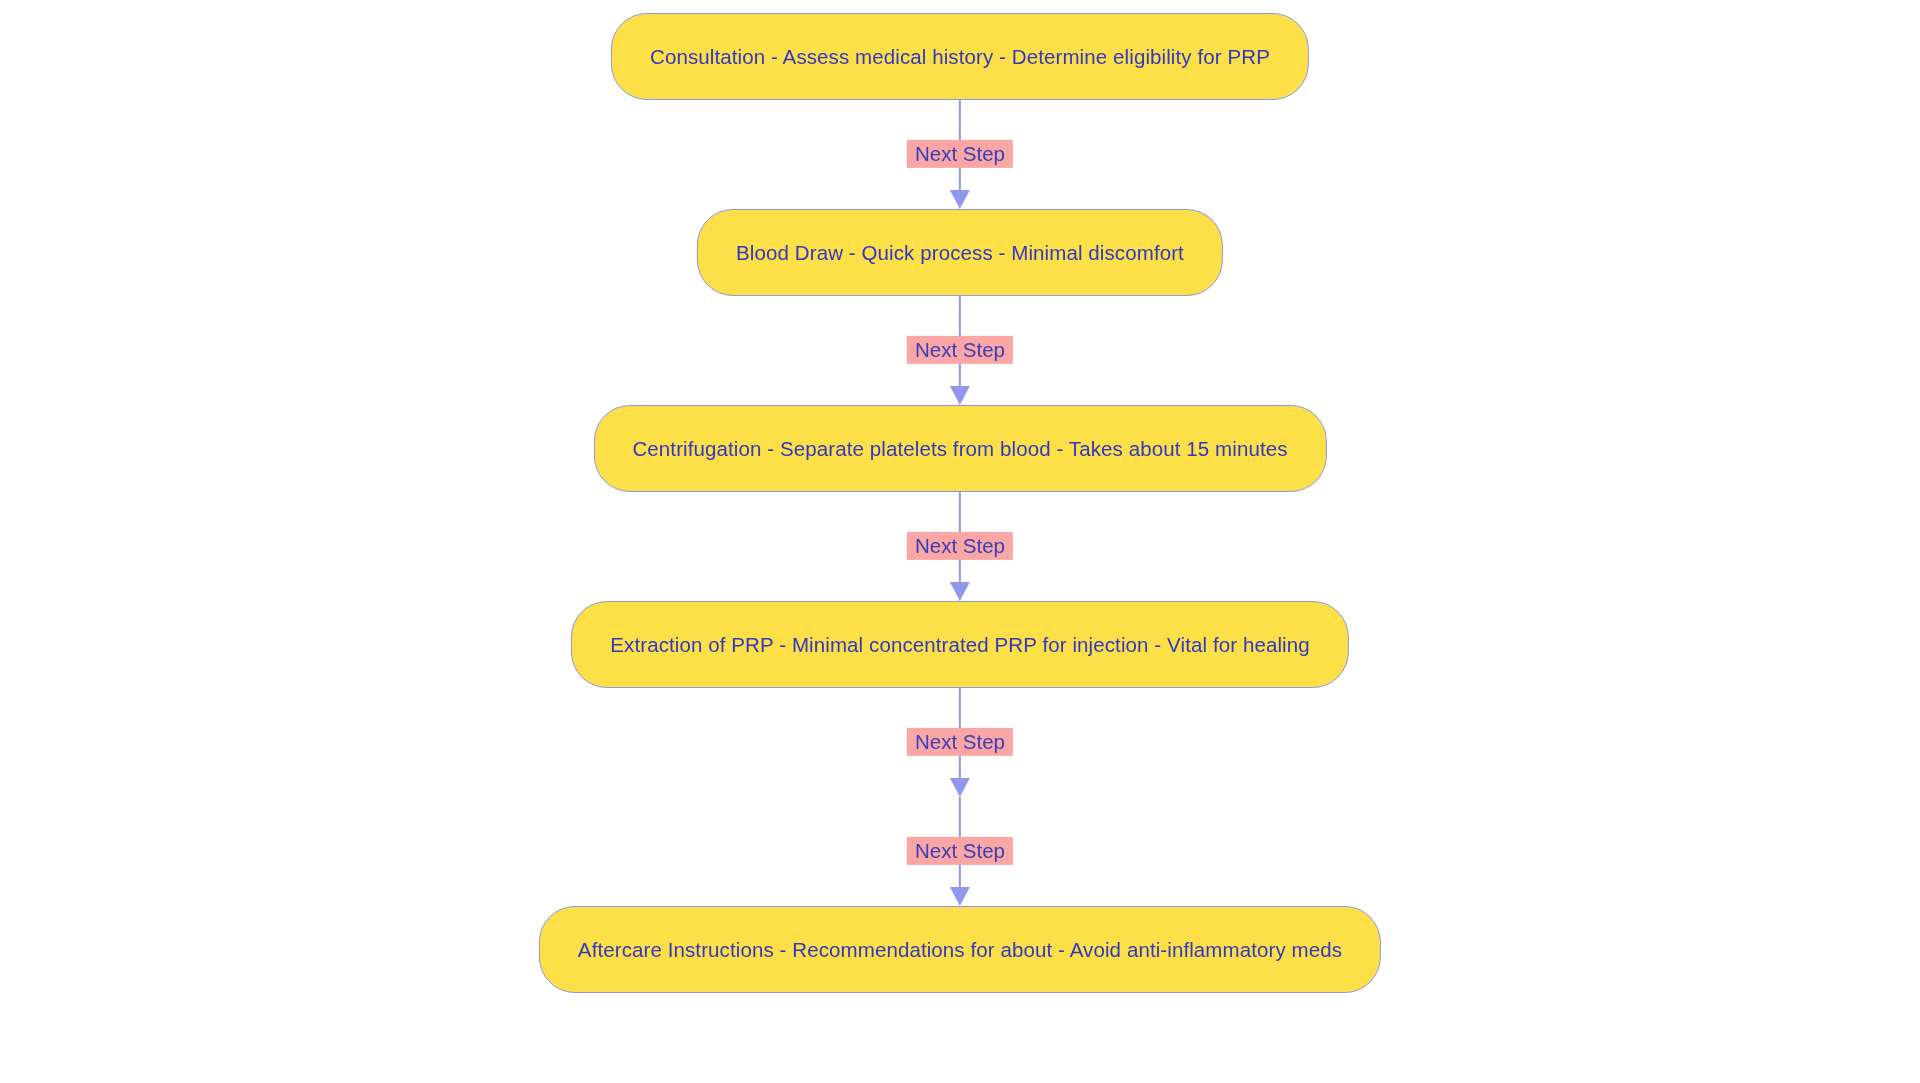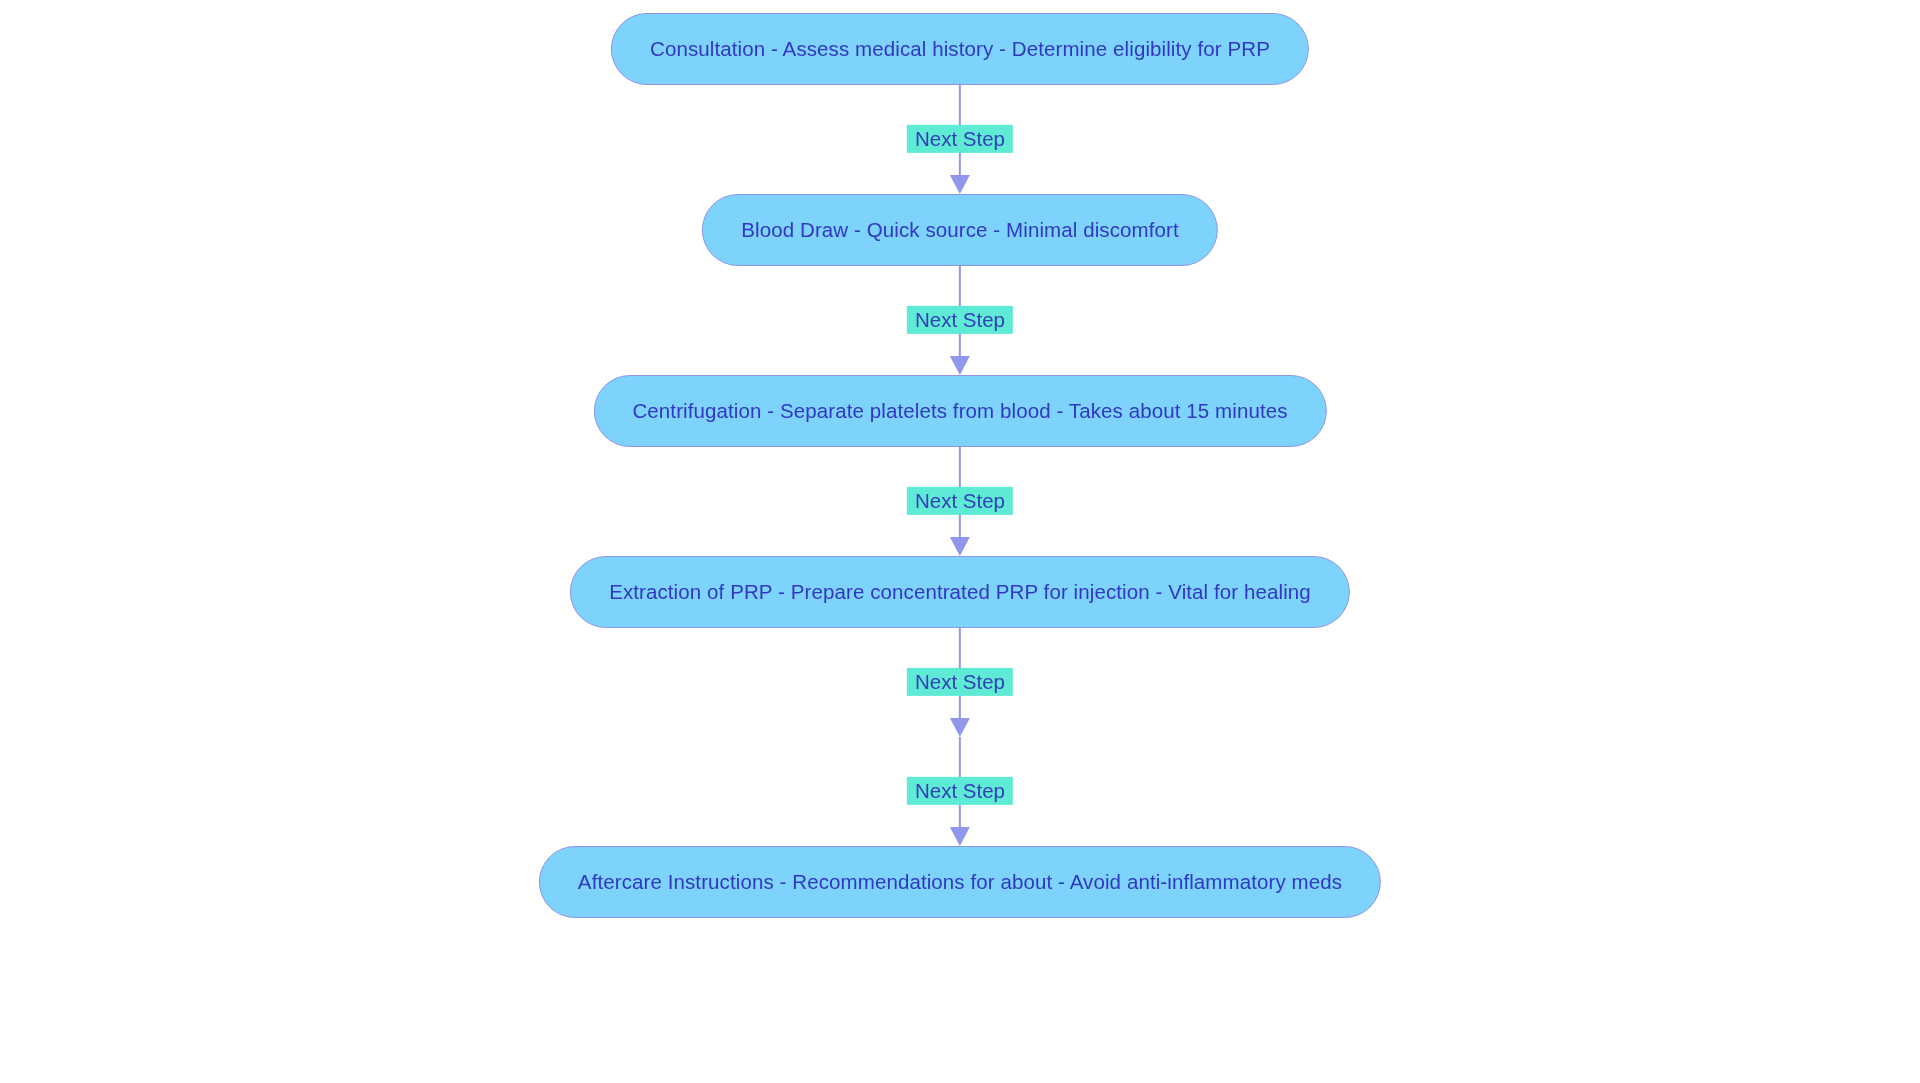--- a/index.html
+++ b/index.html
@@ -15,26 +15,26 @@
     position: absolute;
     left: 50%;
     top: 13px;
     transform: translateX(-50%);
     display: flex;
     flex-direction: column;
     align-items: center;
   }
   .node {
     box-sizing: border-box;
-    height: 72px;
+    height: 87px;
     display: flex;
     align-items: center;
     justify-content: center;
     padding: 0 38px;
-    background: #7dd3fc;
+    background: #fde047;
     border: 1.5px solid #8f94e8;
     border-radius: 36px;
     color: #3138c0;
     font-size: 20.5px;
     letter-spacing: 0.1px;
     white-space: nowrap;
   }
   .connector {
     position: relative;
     height: 109px;
@@ -58,57 +58,57 @@
     height: 0;
     border-left: 10px solid transparent;
     border-right: 10px solid transparent;
     border-top: 19px solid #9197ec;
   }
   .edge-label {
     position: absolute;
     left: 50%;
     top: 50%;
     transform: translate(-50%, -54%);
-    background: #5eead4;
+    background: #fca5a5;
     padding: 2px 8px;
     color: #3540b8;
     font-size: 20.5px;
     white-space: nowrap;
   }
 </style>
 </head>
 <body>
 
 <div class="flow">
 
   <div class="node">Consultation - Assess medical history - Determine eligibility for PRP</div>
 
   <div class="connector">
     <div class="edge-line"></div>
     <div class="edge-label">Next Step</div>
     <div class="arrowhead"></div>
   </div>
 
-  <div class="node">Blood Draw - Quick source - Minimal discomfort</div>
+  <div class="node">Blood Draw - Quick process - Minimal discomfort</div>
 
   <div class="connector">
     <div class="edge-line"></div>
     <div class="edge-label">Next Step</div>
     <div class="arrowhead"></div>
   </div>
 
   <div class="node">Centrifugation - Separate platelets from blood - Takes about 15 minutes</div>
 
   <div class="connector">
     <div class="edge-line"></div>
     <div class="edge-label">Next Step</div>
     <div class="arrowhead"></div>
   </div>
 
-  <div class="node">Extraction of PRP - Prepare concentrated PRP for injection - Vital for healing</div>
+  <div class="node">Extraction of PRP - Minimal concentrated PRP for injection - Vital for healing</div>
 
   <div class="connector">
     <div class="edge-line"></div>
     <div class="edge-label">Next Step</div>
     <div class="arrowhead"></div>
   </div>
 
 
   <div class="connector">
     <div class="edge-line"></div>

